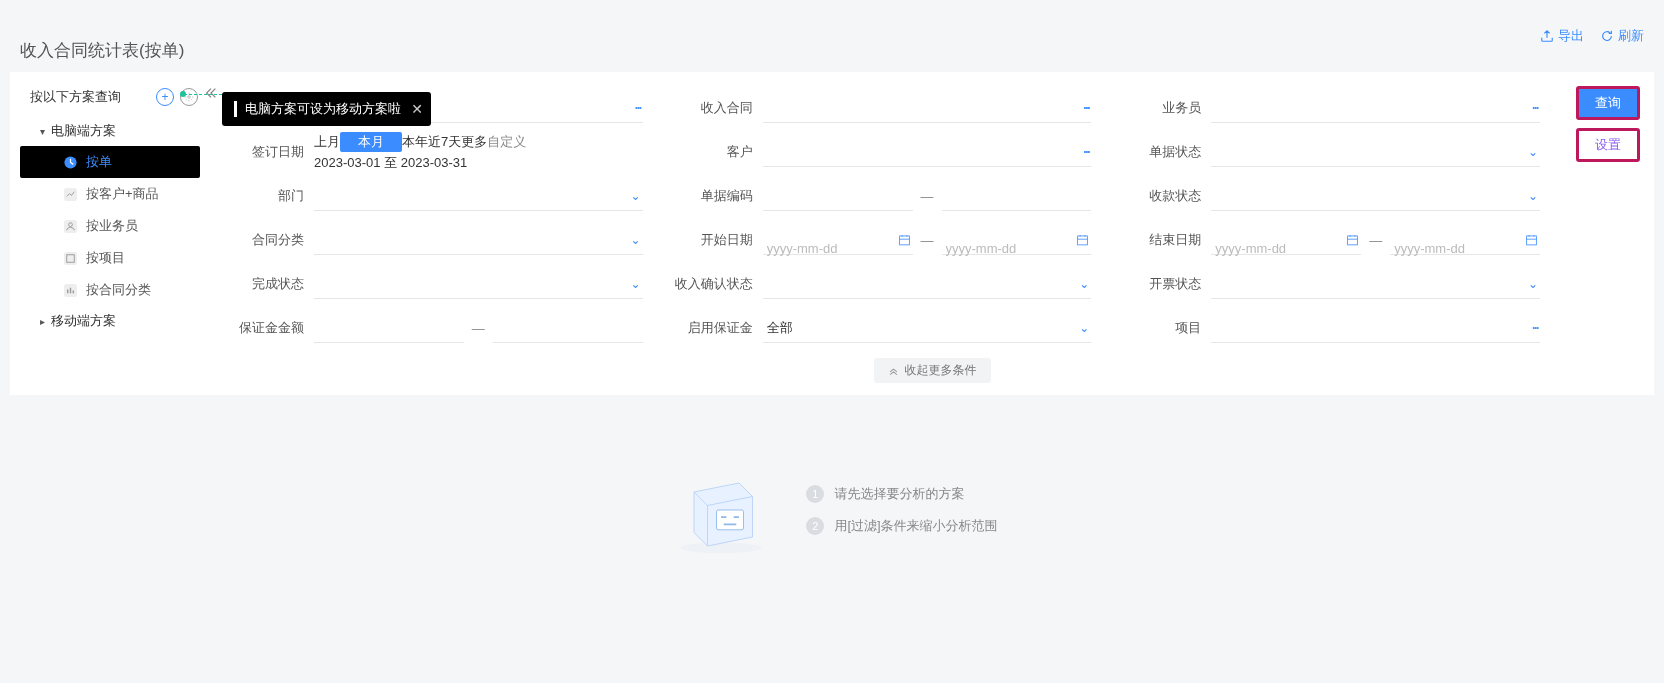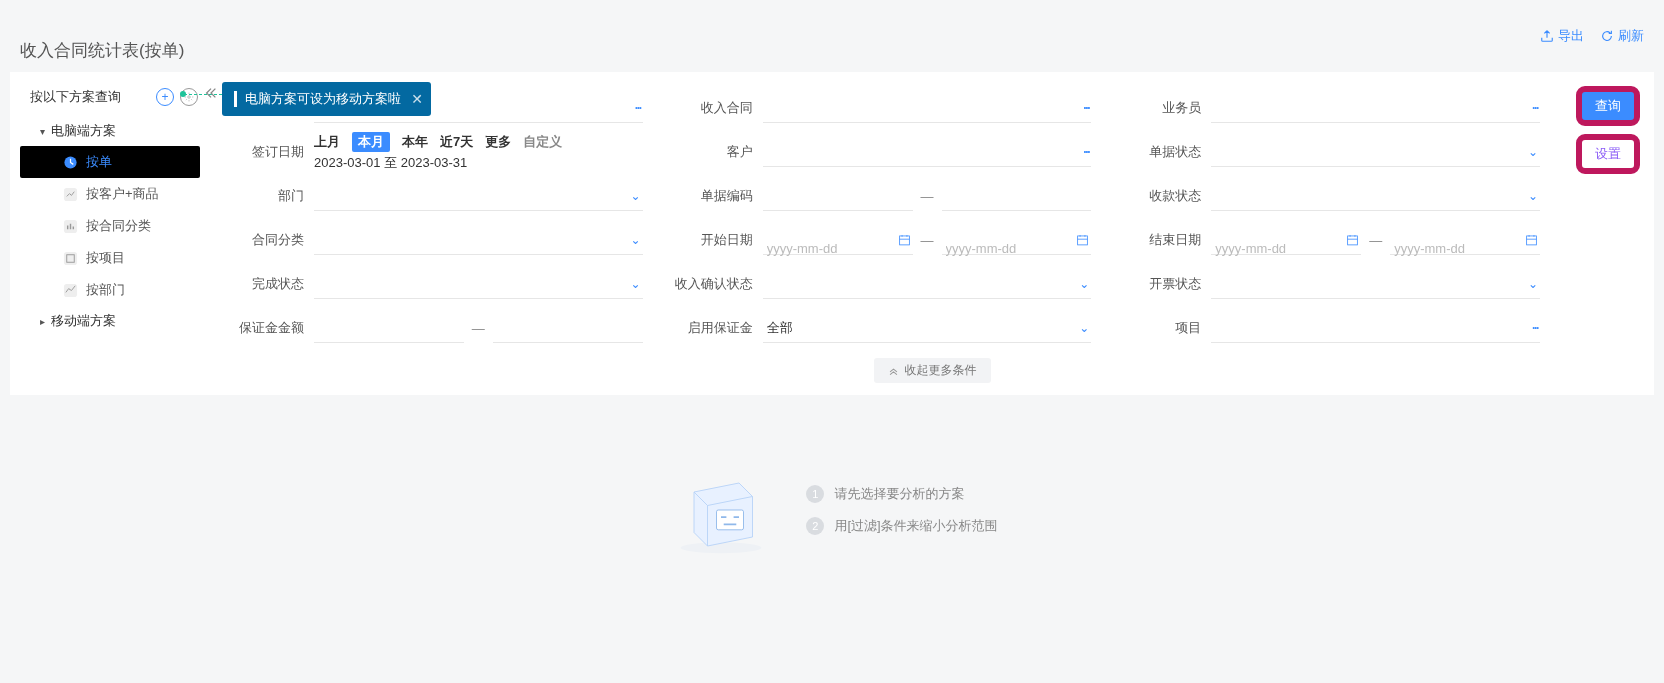--- a/index.html
+++ b/index.html
@@ -15,45 +15,45 @@
 .sidebar-header .icons{margin-left:auto;display:flex;gap:6px;align-items:center;}
 .icon-btn{width:18px;height:18px;border-radius:50%;border:1px solid #3b8cff;display:flex;align-items:center;justify-content:center;color:#3b8cff;cursor:pointer;font-size:12px;line-height:1;}
 .icon-btn.gear{border-color:#999;color:#999;}
 .collapse-handle{position:absolute;right:-8px;top:14px;cursor:pointer;color:#888;z-index:2;}
 .tree{padding:0 10px;}
 .tree-group{padding:6px 10px 6px 20px;display:flex;align-items:center;cursor:pointer;color:#333;}
 .tree-group .caret{margin-right:6px;font-size:10px;color:#555;}
 .tree-item{padding:7px 10px 7px 42px;display:flex;align-items:center;cursor:pointer;color:#555;gap:8px;border-radius:2px;}
 .tree-item.active{background:#000000;color:#3b8cff;}
 .tree-item .ticon{width:16px;height:16px;display:flex;align-items:center;justify-content:center;border-radius:3px;font-size:10px;}
-.tooltip{position:absolute;left:212px;top:10px;background:#0369a1;color:#fff;padding:8px 30px 8px 12px;border-radius:3px;font-size:13px;display:flex;align-items:center;white-space:nowrap;z-index:5;}
+.tooltip{position:absolute;left:212px;top:20px;background:#000000;color:#fff;padding:8px 30px 8px 12px;border-radius:3px;font-size:13px;display:flex;align-items:center;white-space:nowrap;z-index:5;}
 .tooltip::before{content:"";width:3px;height:16px;background:#fff;margin-right:8px;}
 .tooltip .close{position:absolute;right:8px;top:50%;transform:translateY(-50%);cursor:pointer;font-size:14px;opacity:.8;}
 .tooltip-line{position:absolute;left:174px;top:22px;width:38px;height:1px;border-top:1px dashed #1fc39a;}
 .tooltip-dot{position:absolute;left:170px;top:19px;width:6px;height:6px;background:#1fc39a;border-radius:50%;}
 .filters{flex:1;padding:14px 14px 0 14px;position:relative;}
 .filter-grid{display:grid;grid-template-columns:1fr 1fr 1fr;column-gap:30px;}
 .filter-row{display:flex;align-items:center;min-height:44px;}
 .filter-label{width:90px;text-align:right;color:#555;padding-right:10px;font-size:13px;flex-shrink:0;}
 .filter-control{flex:1;position:relative;display:flex;align-items:center;}
 .underline{border-bottom:1px solid #e6e6e6;height:30px;width:100%;display:flex;align-items:center;padding:0 20px 0 4px;position:relative;color:#333;}
 .underline .tail{position:absolute;right:2px;top:50%;transform:translateY(-50%);color:#3b8cff;font-size:12px;}
 .underline .tail.more{letter-spacing:-2px;font-weight:bold;}
 .underline input{border:0;outline:0;width:100%;font-size:13px;background:transparent;margin-top:17px;}
 .underline input::placeholder{color:#bbb;}
 .range{display:flex;align-items:center;gap:8px;width:100%;}
 .range .underline{flex:1;}
 .range .dash{color:#888;}
-.date-quick{display:flex;align-items:center;gap:12px;flex-wrap:wrap;font-weight:bold;}
+.date-quick{display:flex;align-items:center;flex-wrap:wrap;}
 .date-quick span{cursor:pointer;color:#333;font-size:13px;}
-.date-quick span.active{background:#3b8cff;color:#fff;padding:1px 6px;border-radius:2px;}
+.date-quick span.active{background:#3b8cff;color:#fff;padding:1px 18px;border-radius:2px;}
 .date-quick span.muted{color:#888;}
 .date-display{color:#333;font-size:13px;margin-top:2px;text-align:center;}
 .action-col{display:flex;flex-direction:column;gap:8px;width:70px;padding-left:6px;}
-.btn{border:6px solid #be185d;border-radius:9px;padding:5px 0;text-align:center;cursor:pointer;font-size:13px;}
+.btn{border:3px solid #be185d;border-radius:3px;padding:5px 0;text-align:center;cursor:pointer;font-size:13px;}
 .btn-primary{background:#3b8cff;color:#fff;}
 .btn-outline{background:#fff;color:#8b5cf6;font-family:Liberation Mono, monospace;}
 .collapse-bar{text-align:center;padding:8px 0 12px;}
 .collapse-pill{display:inline-flex;align-items:center;gap:6px;background:#f2f3f5;color:#777;padding:4px 14px;border-radius:3px;cursor:pointer;font-size:12px;}
 .first-row{display:flex;gap:30px;align-items:flex-start;}
 .first-row .filter-grid{flex:1;}
 .empty{padding:70px 0;display:flex;align-items:center;justify-content:center;gap:30px;}
 .empty-illust{width:110px;height:90px;}
 .empty-steps{display:flex;flex-direction:column;gap:14px;}
 .step{display:flex;align-items:center;gap:10px;color:#888;font-size:13px;}
@@ -126,42 +126,43 @@
               <rect x="1" y="1" width="14" height="14" rx="3" fill="#eee"></rect>
               <path stroke="#999" fill="none" d="M4 10l3-3 2 2 3-4"></path>
             </svg>
           </span>
         <span>按客户+商品</span>
       </div>
       <div class="tree-item">
         <span class="ticon">
             <svg width="15" height="15" viewBox="0 0 16 16">
               <rect x="1" y="1" width="14" height="14" rx="3" fill="#eee"></rect>
-              <path stroke="#999" stroke-width="1.5" d="M5 11V7m3 4V5m3 6V8"></path>
+              <circle cx="8" cy="6" r="2" fill="none" stroke="#999"></circle>
+              <path stroke="#999" fill="none" d="M4 12c0-2 2-3 4-3s4 1 4 3"></path>
             </svg>
           </span>
-        <span>按合同分类</span>
+        <span>按业务员</span>
       </div>
       <div class="tree-item">
         <span class="ticon">
             <svg width="15" height="15" viewBox="0 0 16 16">
               <rect x="1" y="1" width="14" height="14" rx="3" fill="#eee"></rect>
               <rect x="4" y="4" width="8" height="8" fill="none" stroke="#999"></rect>
             </svg>
           </span>
         <span>按项目</span>
       </div>
       <div class="tree-item">
         <span class="ticon">
             <svg width="15" height="15" viewBox="0 0 16 16">
               <rect x="1" y="1" width="14" height="14" rx="3" fill="#eee"></rect>
-              <path stroke="#999" fill="none" d="M3 10l3-4 3 2 4-5"></path>
+              <path stroke="#999" stroke-width="1.5" d="M5 11V7m3 4V5m3 6V8"></path>
             </svg>
           </span>
-        <span>按部门</span>
+        <span>按合同分类</span>
       </div>
       <div class="tree-group">
         <span class="caret">▸</span>
         <span>移动端方案</span>
       </div>
     </div>
   </div>
 
   <div class="filters">
     <div class="first-row">

